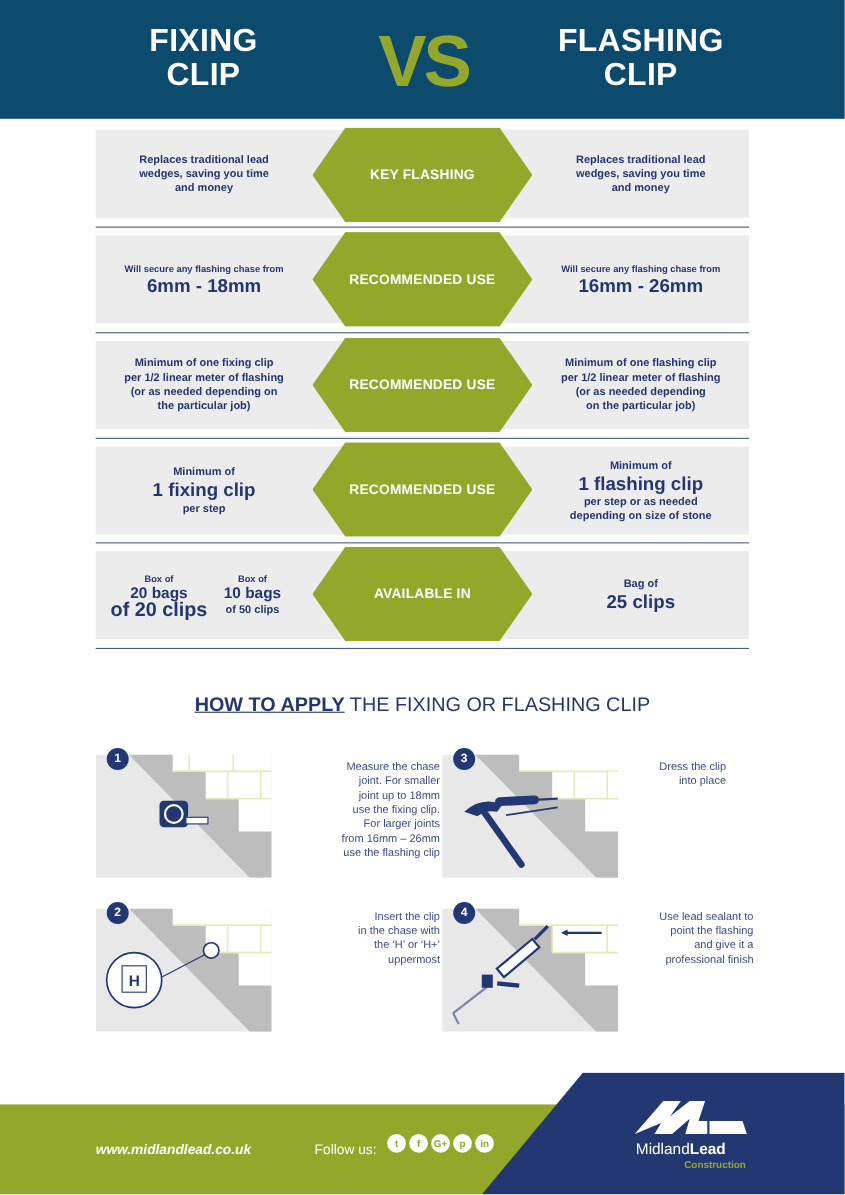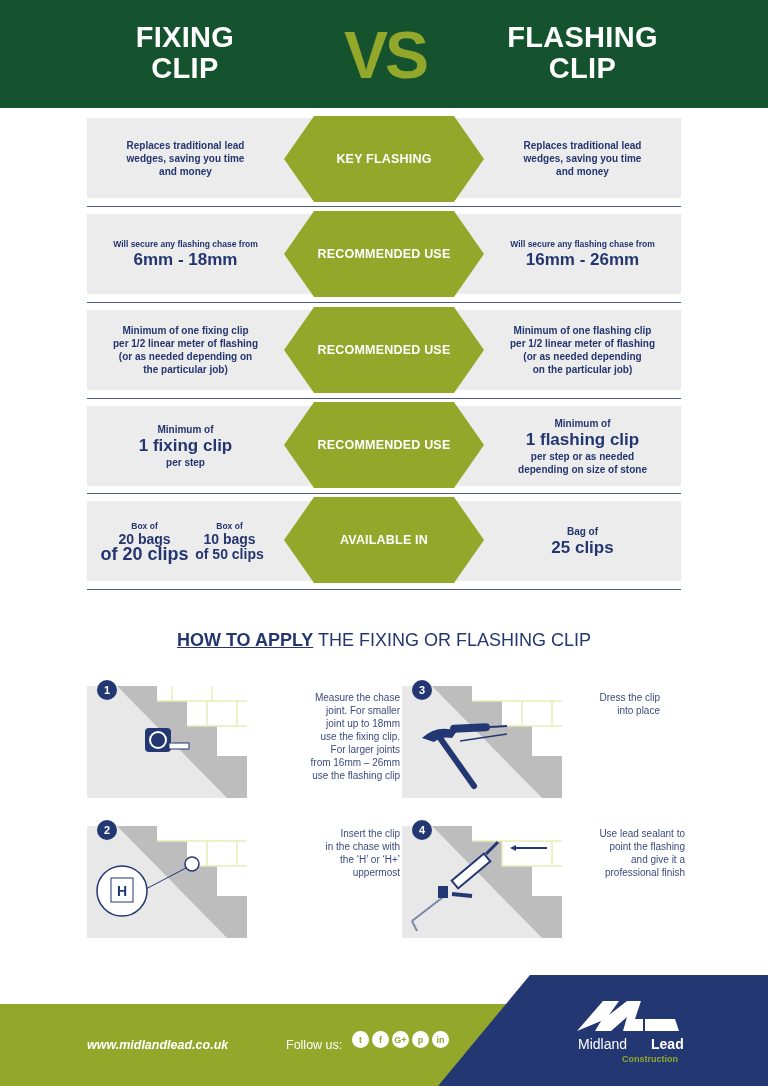--- a/index.html
+++ b/index.html
@@ -1,20 +1,20 @@
 <!DOCTYPE html>
 <html><head>
 <meta charset="utf-8">
 <style>
   * { margin: 0; padding: 0; box-sizing: border-box; }
   html, body { width: 768px; height: 1086px; background: #ffffff; overflow: hidden; }
   body { font-family: "Liberation Sans", sans-serif; color: #243670; position: relative; }
 
   
-  .header { position: absolute; left: 0; top: 0; width: 768px; height: 108px; background: #14532d; }
+  .header { position: absolute; left: 0; top: 0; width: 768px; height: 108px; background: #0c4a6e; }
   .header .col { position: absolute; top: 22px; text-align: center; color: #fff; font-weight: bold; font-size: 29px; line-height: 31px; letter-spacing: 0.3px; }
   .header .left { left: 110px; width: 150px; }
   .header .right { left: 490px; width: 185px; }
   .header .vs { position: absolute; left: 330px; top: 20px; width: 110px; text-align: center; color: #93a82a; font-weight: bold; font-size: 66px; line-height: 70px; letter-spacing: -3px; }
 
   
   .row { position: absolute; left: 87px; width: 594px; }
   .row .band { position: absolute; left: 0; width: 594px; background: #ececec; }
   .row .rule { position: absolute; left: 0; width: 594px; height: 1px; background: #4a5a80; }
   .row .hex { position: absolute; left: 197px; width: 200px; background: #93a82a; clip-path: polygon(0 50%, 15% 0, 85% 0, 100% 50%, 85% 100%, 15% 100%); display: flex; align-items: center; justify-content: center; color: #fff; font-weight: bold; font-size: 12.5px; letter-spacing: 0.2px; }
@@ -38,21 +38,21 @@
 
   
   .footer { position: absolute; left: 0; top: 1004px; width: 768px; height: 82px; background: #93a82a; }
   .footer-blue { position: absolute; left: 0; top: 975px; width: 768px; height: 111px; background: #233773; clip-path: polygon(438px 111px, 530px 0, 768px 0, 768px 111px); }
   .footer .url { position: absolute; left: 87px; top: 34px; color: #fff; font-weight: bold; font-size: 12.5px; font-style: italic; }
   .footer .follow { position: absolute; left: 286px; top: 34px; color: #fff; font-size: 12.5px; }
   .social { position: absolute; top: 1031px; display: flex; gap: 3px; left: 352px; }
   .social span { width: 17px; height: 17px; border-radius: 50%; background: #fff; color: #93a82a; font-size: 9px; font-weight: bold; display: flex; align-items: center; justify-content: center; }
   .logo { position: absolute; left: 575px; top: 995px; width: 110px; }
   .logo .wordmark { position: absolute; left: 3px; top: 41px; color: #fff; font-size: 14px; white-space: nowrap; }
-  .logo .wordmark b { font-weight: bold; padding-left: 24px; }
+  .logo .wordmark b { font-weight: bold; }
   .logo .sub { position: absolute; left: 47px; top: 59px; color: #93a82a; font-weight: bold; font-size: 9px; white-space: nowrap; }
 </style>
 </head>
 <body>
 
 <div class="header">
   <div class="col left">
     <div>FIXING</div>
     <div>CLIP</div>
   </div>
@@ -133,21 +133,21 @@
   <div class="rule" style="top:92px"></div>
   <div class="hex" style="top:0;height:86px">AVAILABLE IN</div>
   <div class="cell" style="left:10px;width:95px;top:4px;height:80px">
     <div class="xs">Box of</div>
     <div class="big" style="font-size:14px;line-height:15px">20 bags</div>
     <div class="big" style="font-size:18px;line-height:15px">of 20 clips</div>
   </div>
   <div class="cell" style="left:95px;width:95px;top:4px;height:80px">
     <div class="xs">Box of</div>
     <div class="big" style="font-size:14px;line-height:15px">10 bags</div>
-    <div class="big" style="font-size:14px;line-height:15px">of 50 clips</div>
+    <div class="big" style="font-size:10px;line-height:15px">of 50 clips</div>
   </div>
   <div class="cell r" style="top:4px;height:80px">
     <div class="sm">Bag of</div>
     <div class="huge">25 clips</div>
   </div>
 </div>
 
 <div class="howto-title">
   <b>HOW TO APPLY</b><span> THE FIXING OR FLASHING CLIP</span>
 </div>

